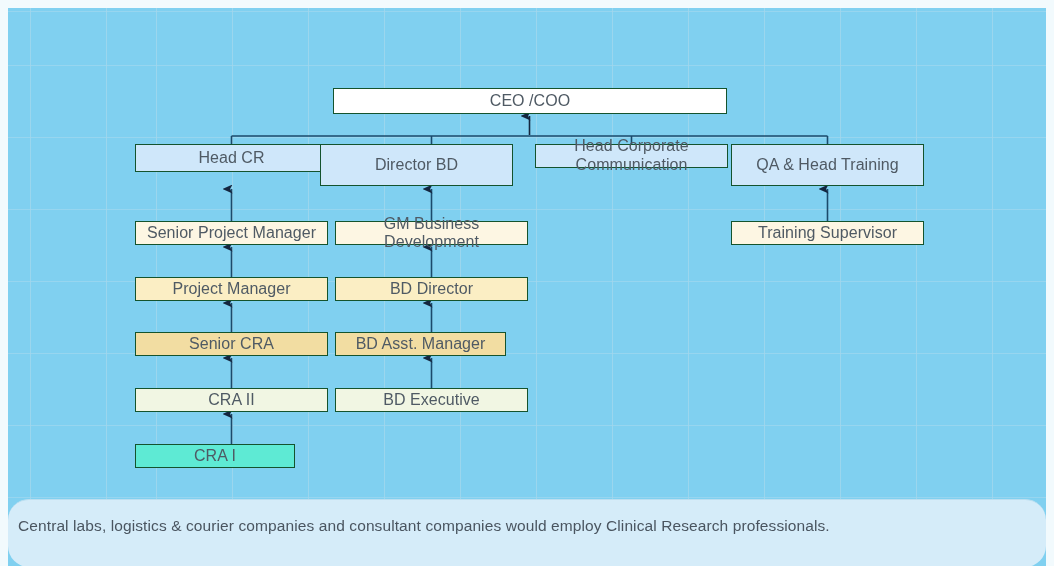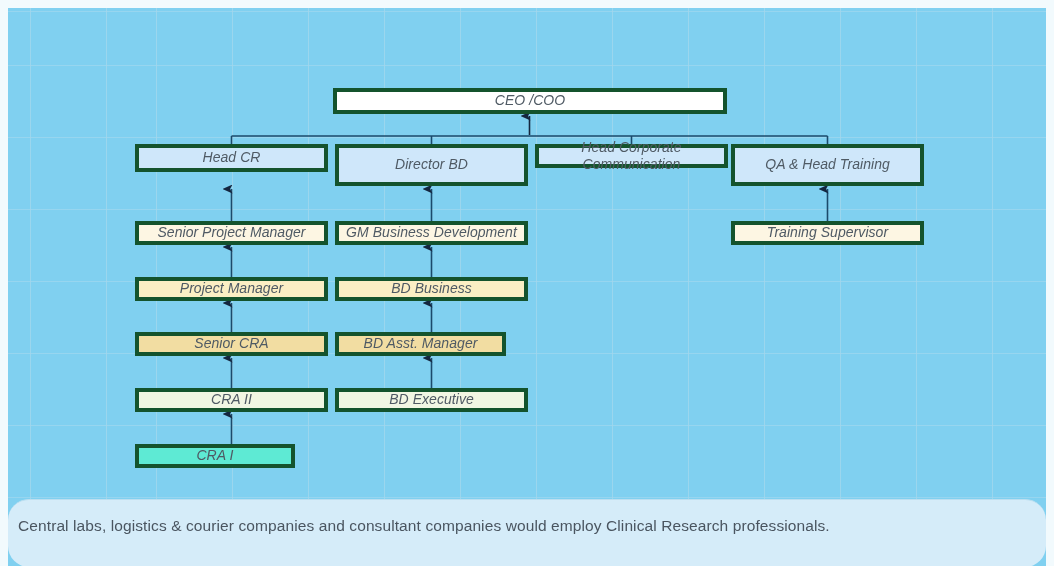--- a/index.html
+++ b/index.html
@@ -54,28 +54,27 @@
 
   .title{
     position:absolute;left:0;top:33px;width:1038px;text-align:center;
     font-size:15.5px;font-weight:bold;color:#14245c;
     letter-spacing:.1px;
   }
 
   .box{
     position:absolute;
     box-sizing:border-box;
-    border:4px solid #14532d;
+    border:1px solid #14532d;
     display:flex;align-items:center;justify-content:center;
     text-align:center;
-    font-size:14px;
+    font-size:16px;
     color:#4f5a64;
     line-height:1.12;
     letter-spacing:.05px;
-    font-style:italic;
   }
   .box.two-line{line-height:1.18;}
 
   svg.links{position:absolute;left:0;top:0;width:1038px;height:499px;pointer-events:none;}
 </style>
 </head>
 <body>
 
 <div id="root">
 
@@ -119,21 +118,21 @@
       <path d="M819.5,213 L819.5,181" stroke="#1b4a6b" stroke-width="1.6" fill="none" marker-end="url(#ar)"></path>
     </svg>
 
     <div id="nodes">
         <div class="box" style="left: 325px; top: 80px; width: 394px; height: 26px; background: rgb(255, 255, 255);">
           <span>CEO /COO</span>
         </div>
         <div class="box" style="left: 127px; top: 136px; width: 193px; height: 28px; background: rgb(207, 231, 250);">
           <span>Head CR</span>
         </div>
-        <div class="box" style="left: 327px; top: 136px; width: 193px; height: 42px; background: rgb(207, 231, 250);">
+        <div class="box" style="left: 312px; top: 136px; width: 193px; height: 42px; background: rgb(207, 231, 250);">
           <span>Director BD</span>
         </div>
         <div class="box two-line" style="left: 527px; top: 136px; width: 193px; height: 24px; background: rgb(207, 231, 250);">
           <span>Head Corporate Communication</span>
         </div>
         <div class="box" style="left: 723px; top: 136px; width: 193px; height: 42px; background: rgb(207, 231, 250);">
           <span>QA &amp; Head Training</span>
         </div>
         <div class="box" style="left: 127px; top: 213px; width: 193px; height: 24px; background: rgb(253, 246, 227);">
           <span>Senior Project Manager</span>
@@ -141,21 +140,21 @@
         <div class="box" style="left: 327px; top: 213px; width: 193px; height: 24px; background: rgb(253, 246, 227);">
           <span>GM Business Development</span>
         </div>
         <div class="box" style="left: 723px; top: 213px; width: 193px; height: 24px; background: rgb(253, 246, 227);">
           <span>Training Supervisor</span>
         </div>
         <div class="box" style="left: 127px; top: 269px; width: 193px; height: 24px; background: rgb(251, 238, 196); justify-content: center;">
           <span>Project Manager</span>
         </div>
         <div class="box" style="left: 327px; top: 269px; width: 193px; height: 24px; background: rgb(251, 238, 196);">
-          <span>BD Business</span>
+          <span>BD Director</span>
         </div>
         <div class="box" style="left: 127px; top: 324px; width: 193px; height: 24px; background: rgb(242, 221, 162);">
           <span>Senior CRA</span>
         </div>
         <div class="box" style="left: 327px; top: 324px; width: 171px; height: 24px; background: rgb(242, 221, 162);">
           <span>BD Asst. Manager</span>
         </div>
         <div class="box" style="left: 127px; top: 380px; width: 193px; height: 24px; background: rgb(241, 246, 227);">
           <span>CRA II</span>
         </div>

